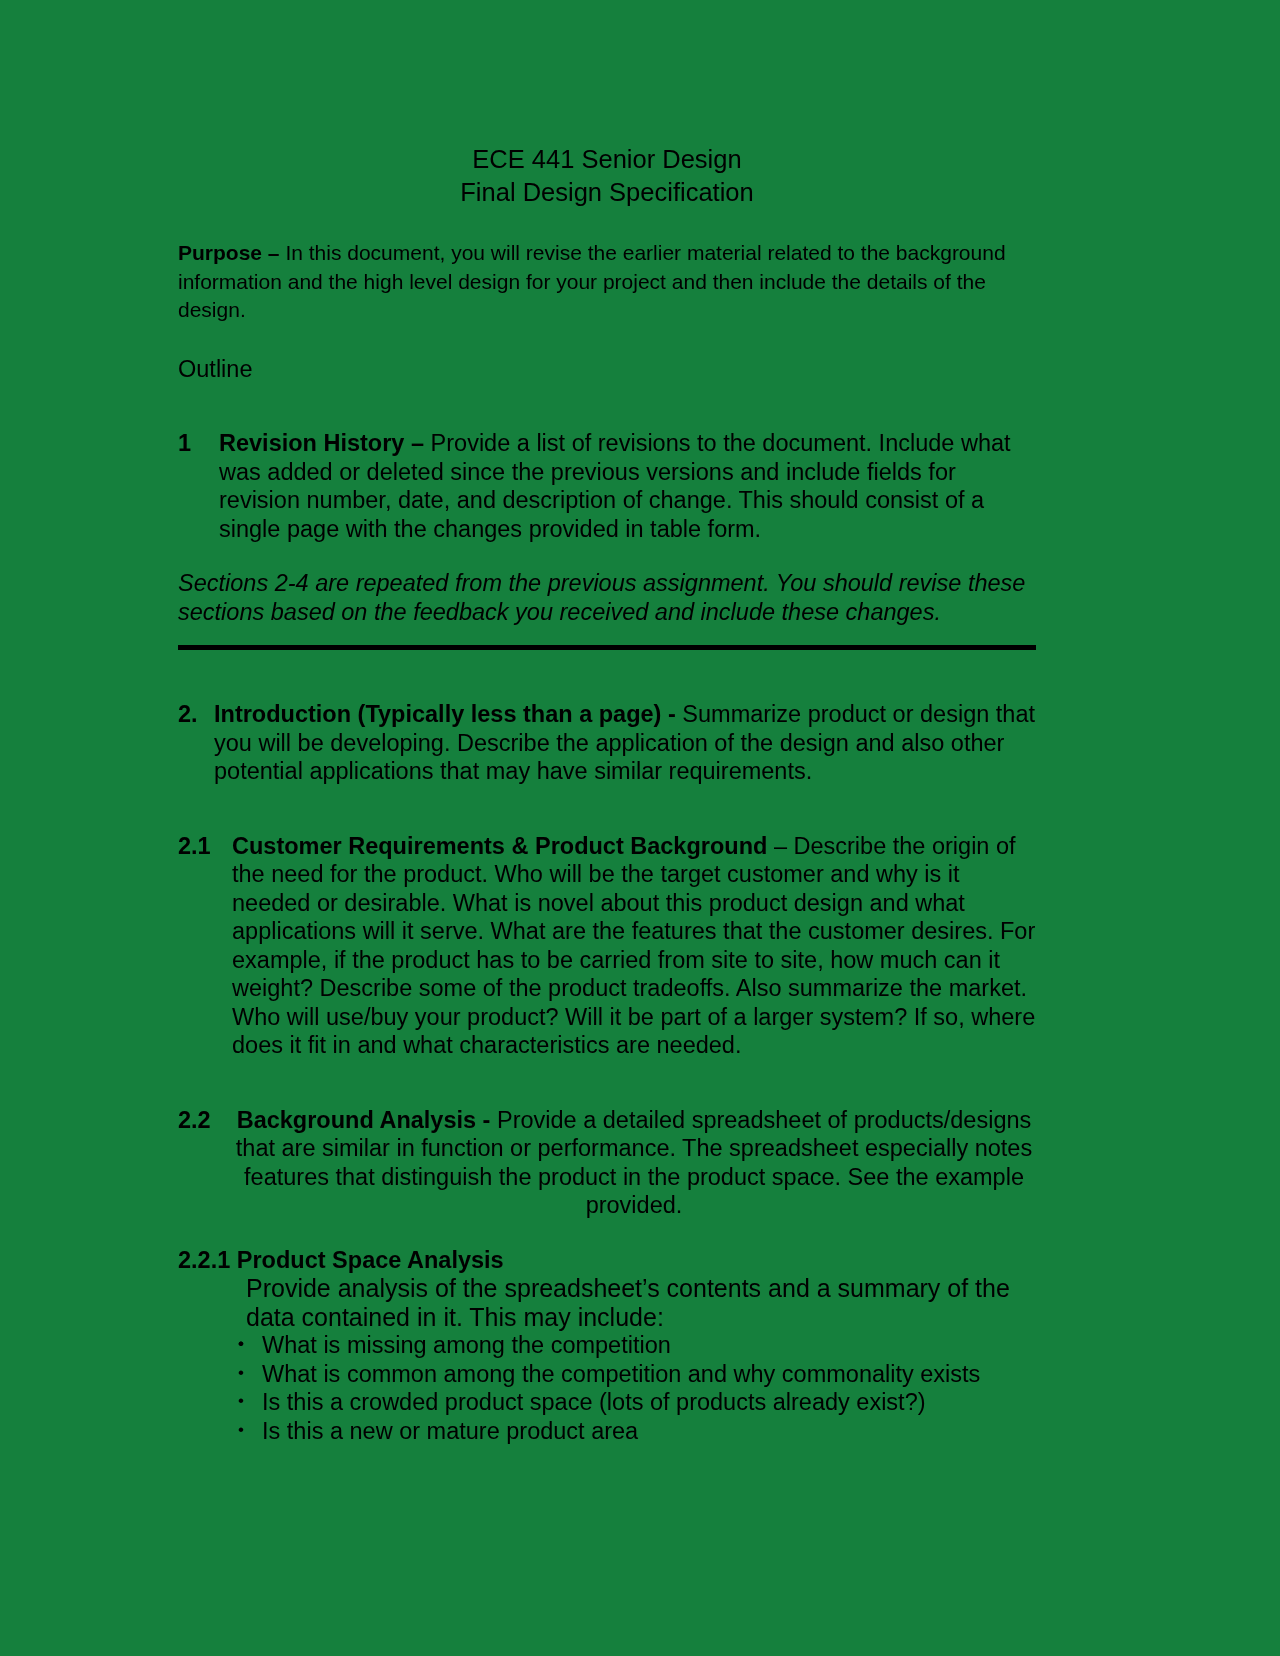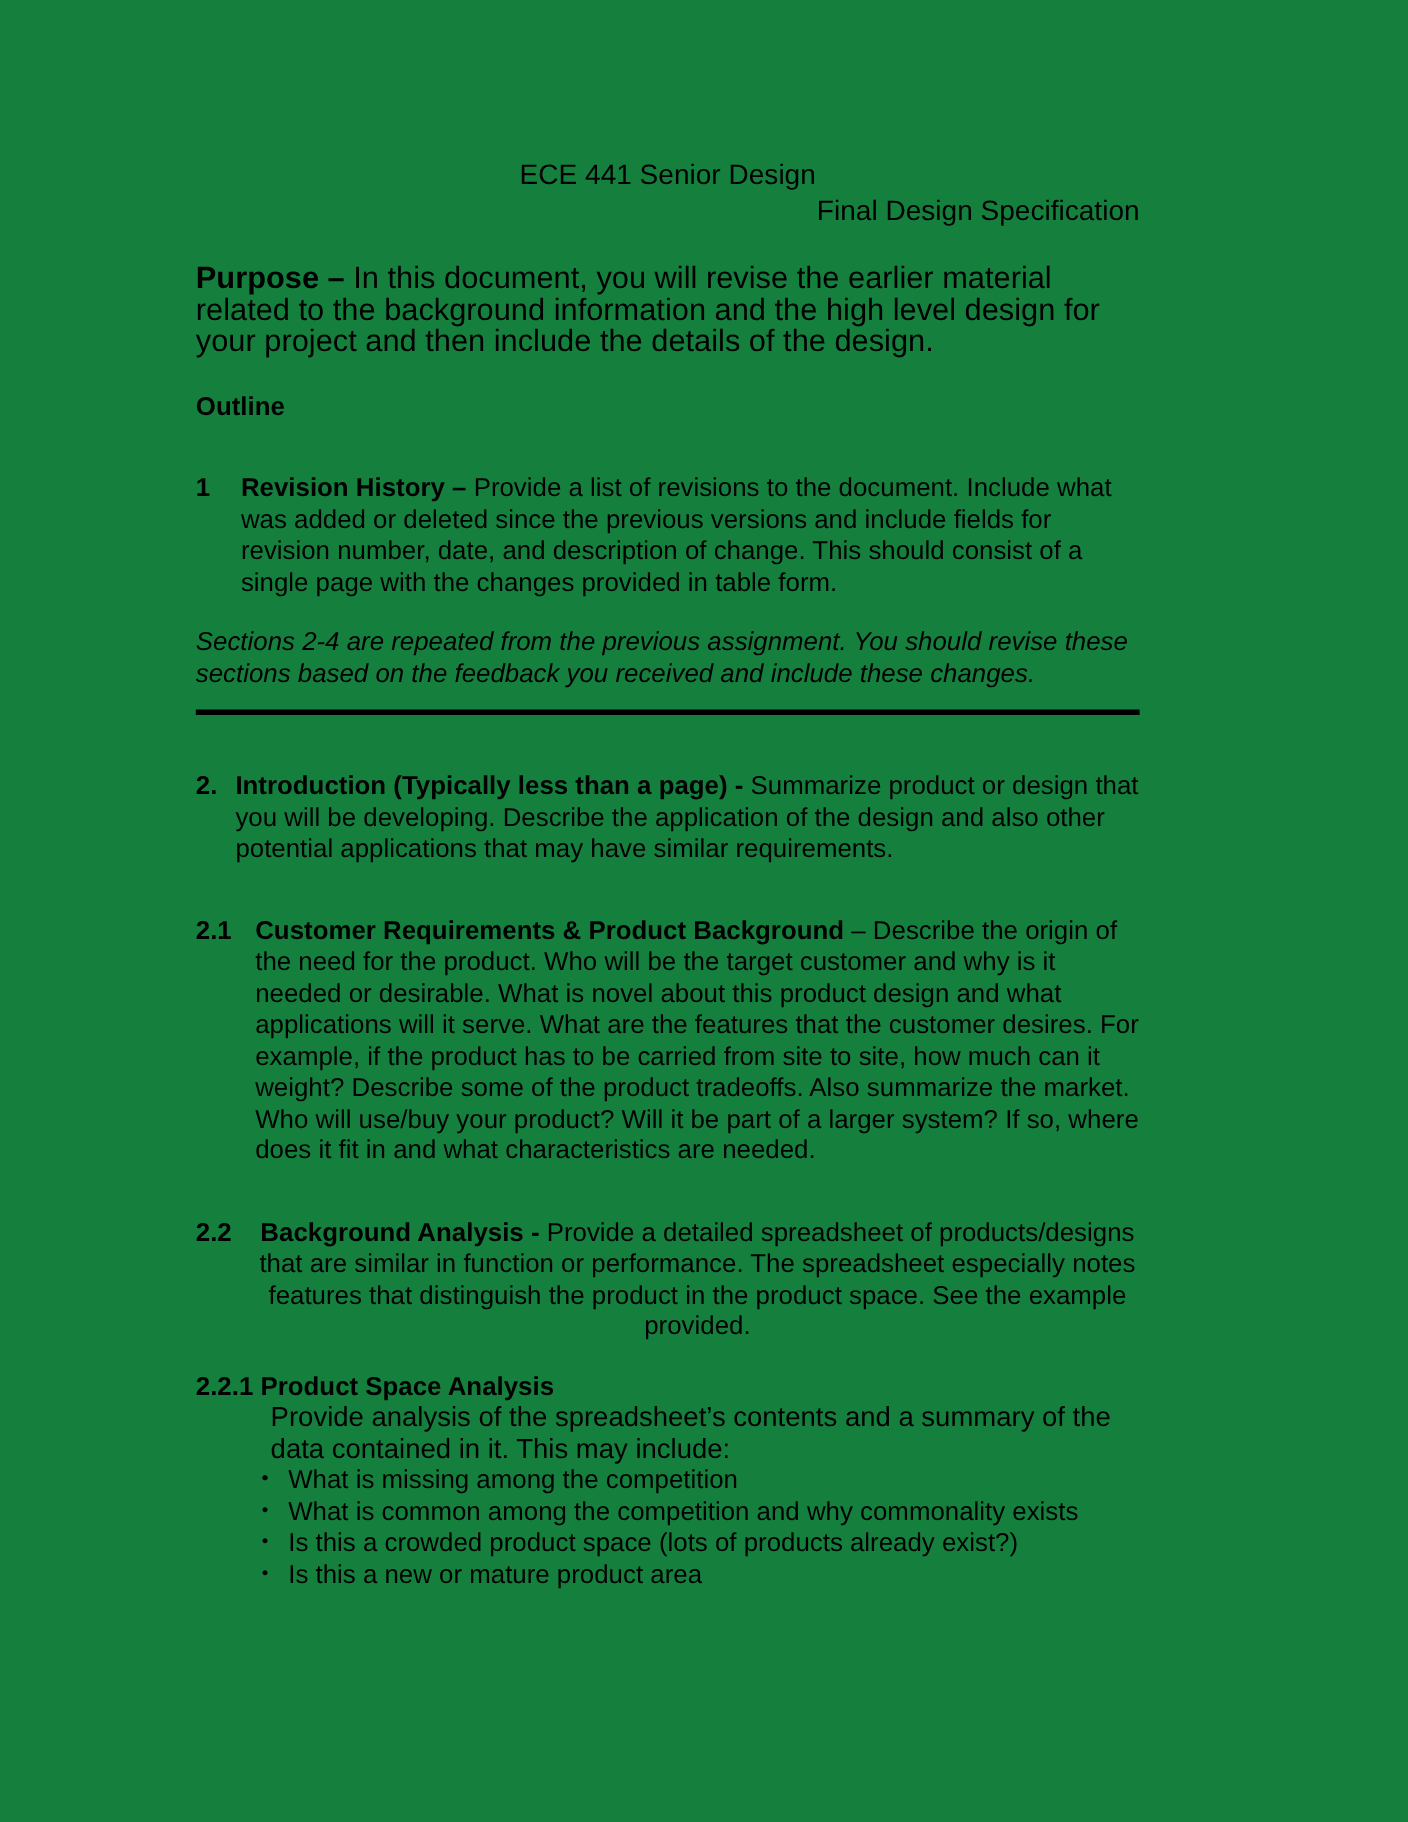--- a/index.html
+++ b/index.html
@@ -29,40 +29,40 @@
   }
   
   .doc-title {
     text-align: center;
     font-size: 25.5px;
     line-height: 33px;
     font-weight: normal;
     margin: 0;
     padding-top: 143px;
   }
-  .doc-title .line2 { display: block; text-align: right; }
+  .doc-title .line2 { display: block; }
 
   
   .para {
-    font-size: 28px;
+    font-size: 21px;
     line-height: 28.5px;
     margin: 0;
     text-align: left;
   }
   .gap-lg { height: 30px; }
   .gap-md { height: 26px; }
 
   .purpose-block { padding-top: 30px; }
 
   b, .b { font-weight: bold; }
 
   .outline-head {
     font-size: 23.5px;
     line-height: 28.5px;
-    font-weight: bold;
+    font-weight: normal;
     margin: 0;
   }
 
   
   .item {
     position: relative;
     font-size: 23.5px;
     line-height: 28.5px;
   }
   .item .num {

